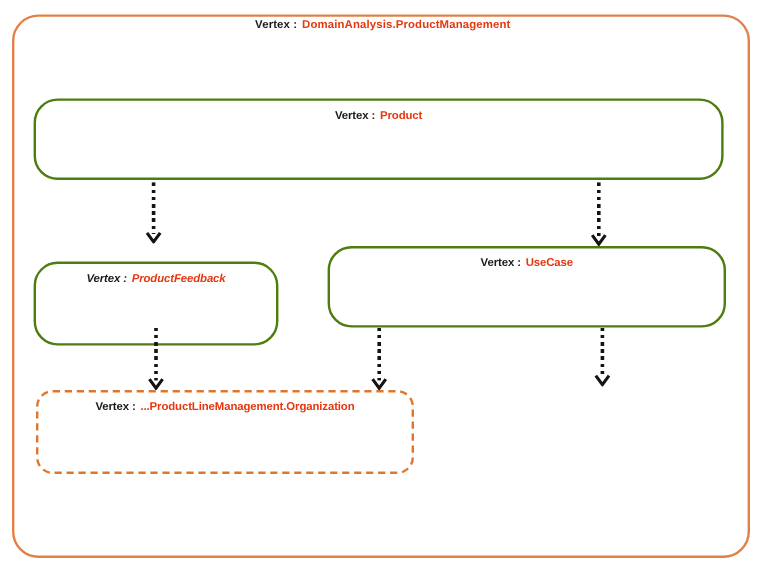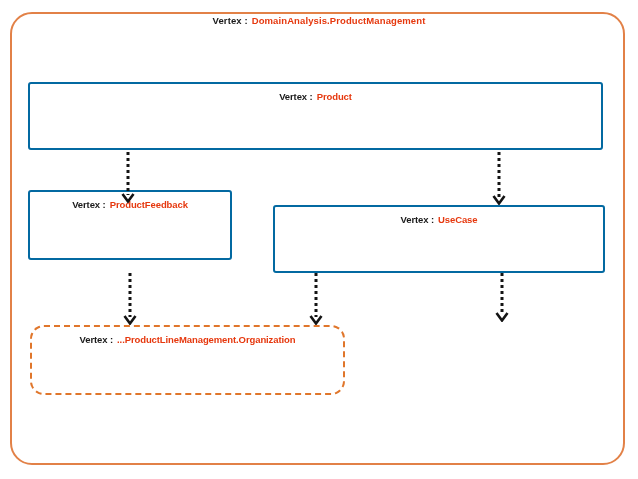--- a/index.html
+++ b/index.html
@@ -16,33 +16,33 @@
 
   .diagram-title {
     position: absolute; left: 0; top: 15px; width: 638px;
     text-align: center; font-size: 9.5px; font-weight: bold;
     letter-spacing: 0.1px; color: #1a1a1a; white-space: nowrap;
   }
 
   .vertex {
     position: absolute; background: #ffffff;
   }
-  .vertex.solid { border: 2px solid #0369a1; border-radius: 3px; }
+  .vertex.solid { border: 2px solid #4d7c0f; border-radius: 20px; }
   .vertex.dashed { border: 2px dashed #e0762b; border-radius: 14px; }
 
   .vertex-label {
     position: absolute; top: 7px; left: 0; width: 100%;
     text-align: center; font-size: 9.5px; font-weight: bold;
     letter-spacing: -0.1px; color: #1a1a1a; white-space: nowrap;
   }
   .vname { color: #e6380e; margin-left: 4px; }
   .diagram-title .vname { color: #e6380e; }
 
   #v-product          { left: 28px;  top: 82px;  width: 575px; height: 68px; }
-  #v-productfeedback  { left: 28px;  top: 190px; width: 204px; height: 70px; }
+  #v-productfeedback  { left: 28px;  top: 218px; width: 204px; height: 70px; font-style: italic; }
   #v-usecase          { left: 273px; top: 205px; width: 332px; height: 68px; }
   #v-organization     { left: 30px;  top: 325px; width: 315px; height: 70px; }
   #v-managedfeature   { left: 360px; top: 322px; width: 253px; height: 73px; }
 
   
   .edge { position: absolute; width: 14px; }
   .edge .line {
     position: absolute; left: 50%; transform: translateX(-50%);
     top: 0; width: 3px; height: calc(100% - 8px);
     background: repeating-linear-gradient(to bottom, #141414 0 3px, transparent 3px 6px);

